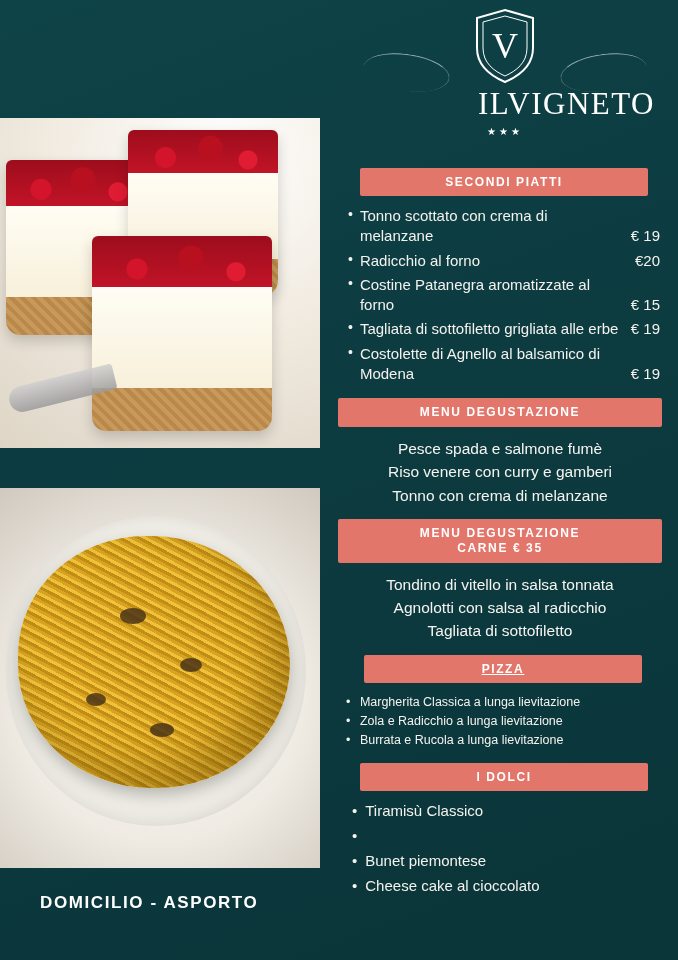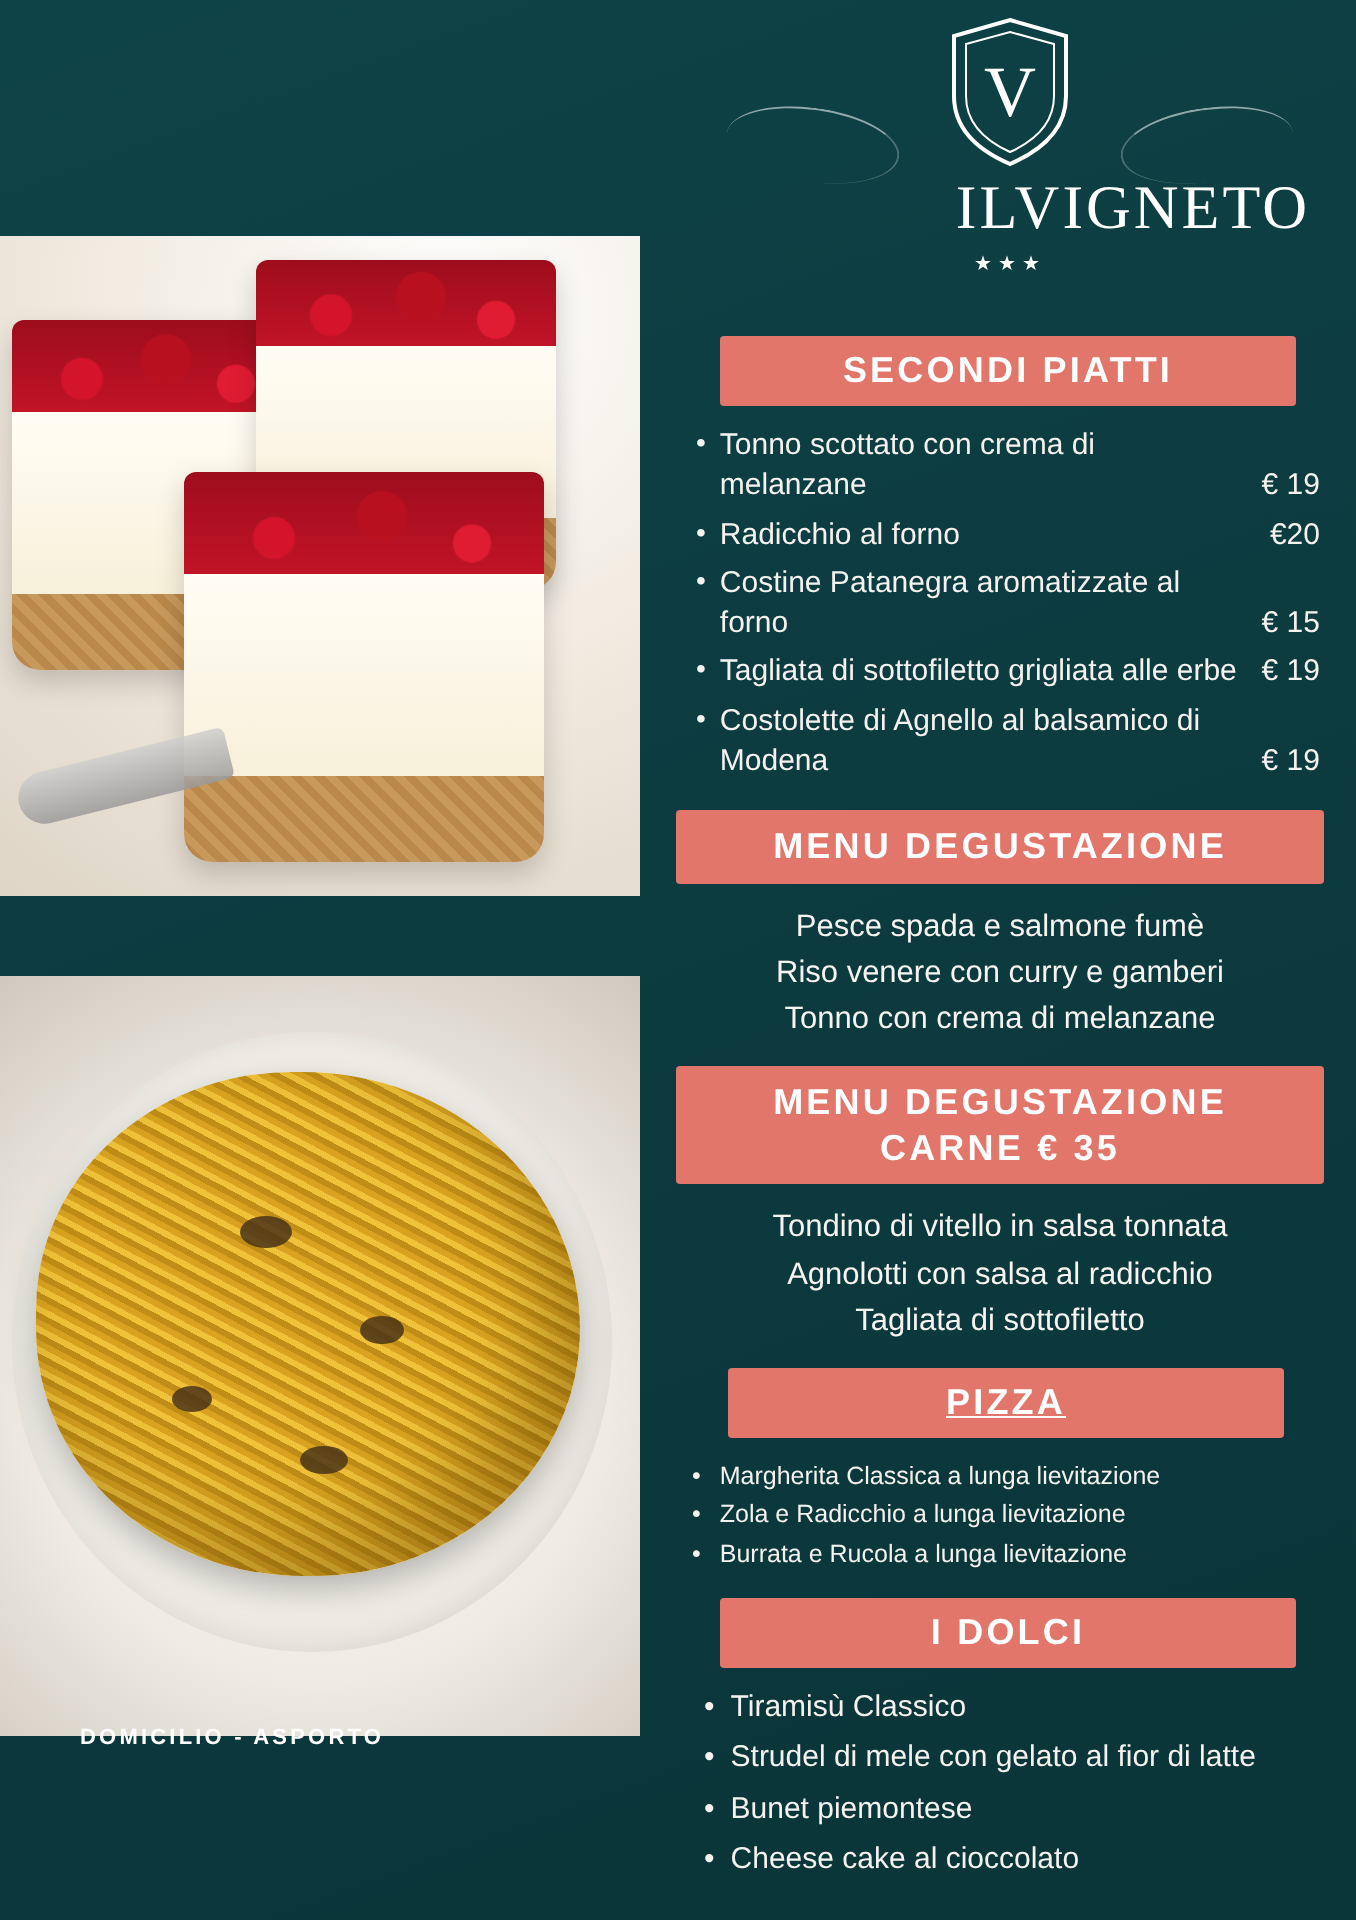--- a/index.html
+++ b/index.html
@@ -177,21 +177,21 @@
     color: #ffffff;
   }
   .band {
     background: #e2766a;
     color: #ffffff;
     text-align: center;
     font-weight: bold;
     letter-spacing: 1.6px;
     padding: 7px 4px;
     margin: 0 0 10px 0;
-    font-size: 18px;
+    font-size: 12px;
     border-radius: 2px;
   }
   .band.two-line { line-height: 1.25; }
   .band.narrow { width: 280px; margin-left: 22px; }
   .band.narrow2 { width: 270px; margin-left: 26px; text-decoration: underline; }
 
   ul.dishes {
     list-style: none;
     margin: 0 0 14px 0;
     padding: 0 2px 0 10px;
@@ -249,22 +249,22 @@
     margin-bottom: 5px;
     color: #f4f2ee;
     display: flex;
     align-items: flex-start;
   }
   ul.dolci li .bullet { margin-right: 8px; }
 
   .footer-note {
     position: absolute;
     left: 40px;
-    top: 863px;
-    font-size: 11px;
+    top: 893px;
+    font-size: 17px;
     font-weight: bold;
     letter-spacing: 1.6px;
     color: #ffffff;
   }
 </style>
 </head>
 <body>
 
 <div class="page">
 
@@ -384,21 +384,20 @@
 
     <div class="band narrow">I DOLCI</div>
 
     <ul class="dolci">
       <li>
         <span class="bullet">•</span>
         <span>Tiramisù Classico</span>
       </li>
       <li>
         <span class="bullet">•</span>
-        <span>Strudel di mele con gelato al fior di latte</span>
       </li>
       <li>
         <span class="bullet">•</span>
         <span>Bunet piemontese</span>
       </li>
       <li>
         <span class="bullet">•</span>
         <span>Cheese cake al cioccolato</span>
       </li>
     </ul>

